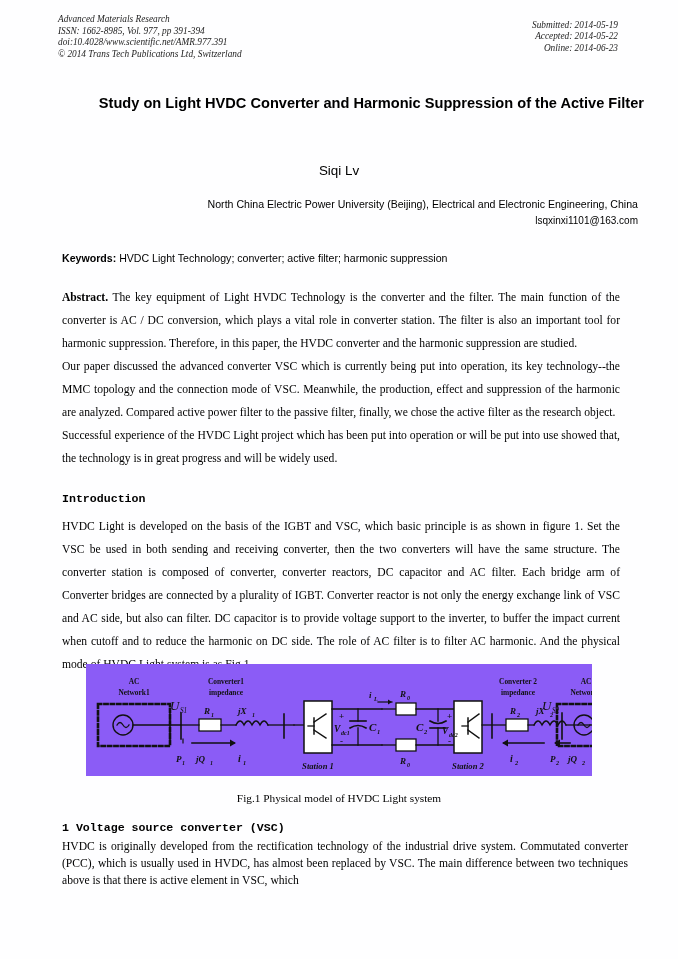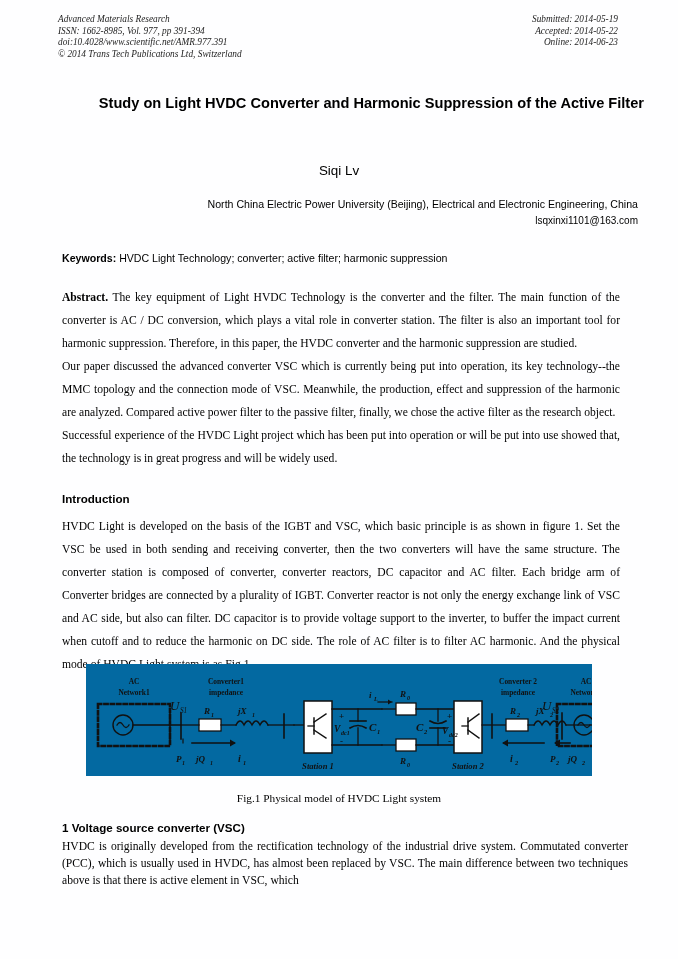--- a/index.html
+++ b/index.html
@@ -25,21 +25,21 @@
   }
 
   
   .pub-header {
     position: absolute;
     left: 58px;
     top: 14px;
     right: 30px;
     display: flex;
     justify-content: space-between;
-    align-items: flex-start;
+    align-items: center;
     font-family: "Liberation Serif", serif;
     font-style: italic;
     font-size: 9.3px;
     line-height: 11.6px;
     color: #1d1d1d;
   }
   .pub-header-left { text-align: left; }
   .pub-header-right { text-align: right; padding-right: 30px; }
   .pub-header div { white-space: nowrap; }
 
@@ -105,37 +105,37 @@
     text-align: justify;
   }
   .body-col p {
     margin: 0;
     text-align: justify;
     text-justify: inter-word;
   }
   .lead-label { font-weight: bold; }
 
   .sec-heading {
-    font-family: Liberation Sans, sans-serif;
+    font-family: Liberation Mono, monospace;
     font-weight: bold;
     font-size: 11.6px;
     margin: 0;
     padding-top: 17px;
     padding-bottom: 5px;
     text-align: left;
   }
 
   
   .figure-wrap {
     position: absolute;
     left: 86px;
     top: 664px;
     width: 506px;
     height: 112px;
-    background: #0369a1;
+    background: #8b5cf6;
   }
   .fig-svg { display:block; }
 
   .fig-caption {
     position: absolute;
     left: 34px; right: 34px;
     top: 792px;
     text-align: center;
     font-family: "Liberation Serif", serif;
     font-size: 11.3px;

